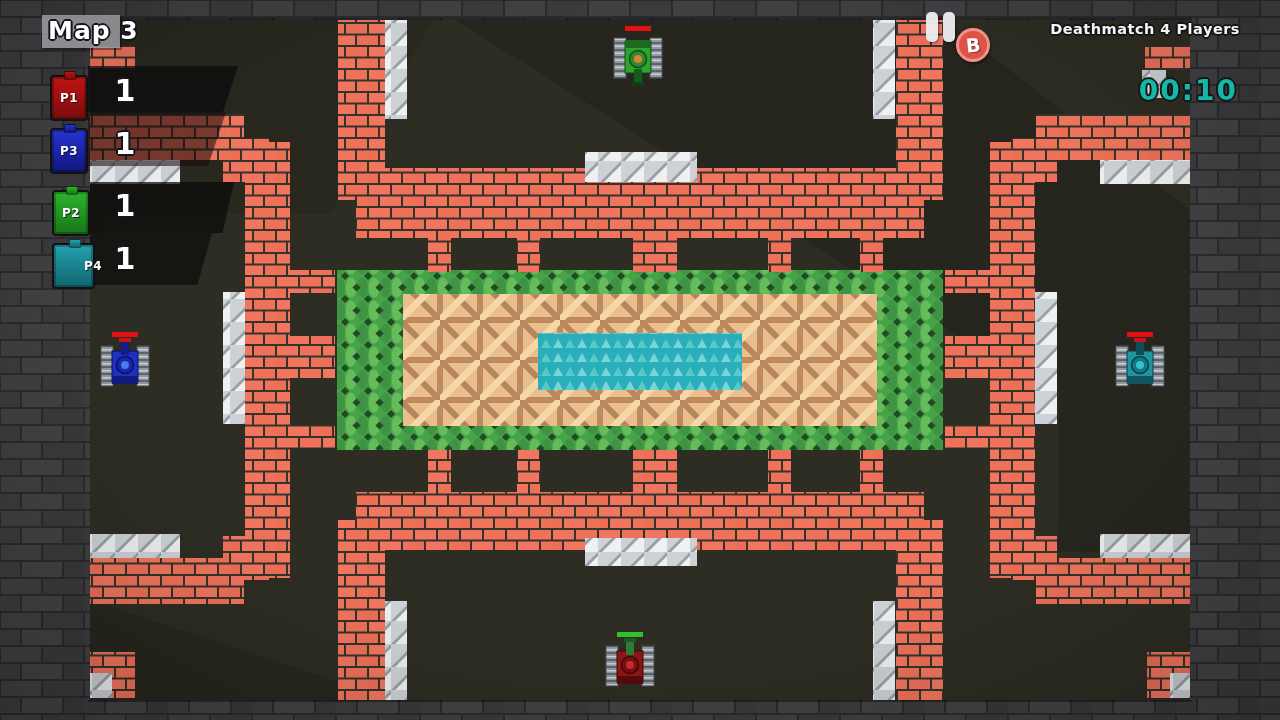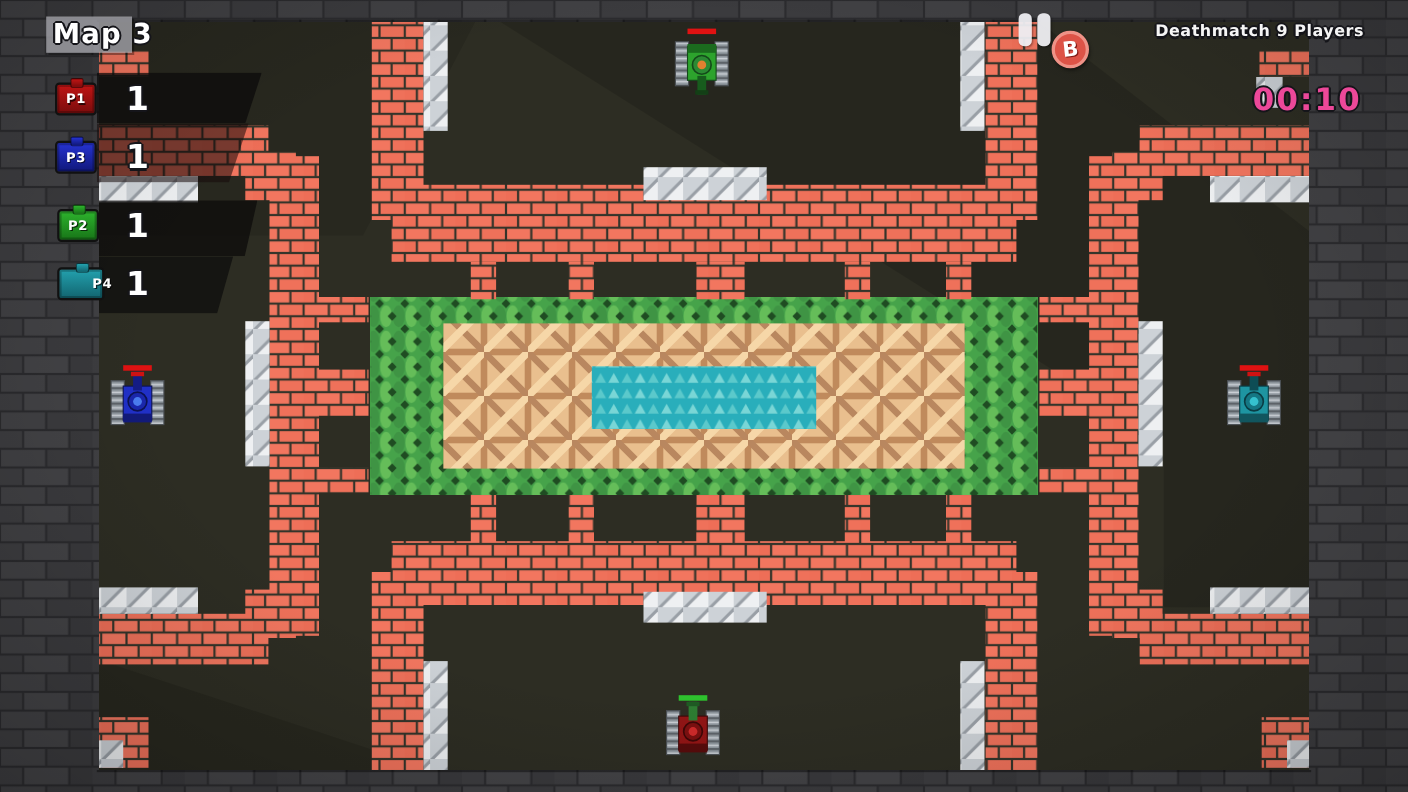--- a/index.html
+++ b/index.html
@@ -14,36 +14,36 @@
              background:rgba(160,160,166,0.82);box-shadow:2px 2px 0 rgba(0,0,0,0.35);}
   .map-title{position:absolute;left:48px;top:16px;font-size:25px;font-weight:bold;
              color:#fff;letter-spacing:1px;}
   .panel{position:absolute;background:rgba(12,11,11,0.75);}
   .panel-p1{left:88px;top:66px;width:150px;height:46px;clip-path:polygon(0 0,100% 0,90% 100%,0 100%);}
   .panel-p3{left:88px;top:112px;width:138px;height:54px;clip-path:polygon(0 0,100% 0,87% 100%,0 100%);
             background:rgba(22,10,10,0.55);}
   .panel-p2{left:90px;top:182px;width:144px;height:51px;clip-path:polygon(0 0,100% 0,92% 100%,0 100%);}
   .panel-p4{left:90px;top:233px;width:122px;height:52px;clip-path:polygon(0 0,100% 0,88% 100%,0 100%);
             background:rgba(12,11,11,0.7);}
-  .badge{position:absolute;width:38px;height:30px;border-radius:4px;border:2px solid #111;
+  .badge{position:absolute;width:38px;height:46px;border-radius:4px;border:2px solid #111;
          box-sizing:border-box;display:flex;align-items:center;justify-content:center;
          box-shadow:inset 0 0 0 2px rgba(0,0,0,0.25);}
   .badge .bump{position:absolute;top:-6px;left:50%;margin-left:-5px;width:10px;height:7px;
          border-radius:2px;background:inherit;border:1px solid rgba(0,0,0,0.5);}
   .badge .lbl{font-size:12px;font-weight:bold;color:#fff;
          text-shadow:1px 1px 0 rgba(0,0,0,0.7);letter-spacing:0.5px;}
   .b-p1{left:50px;top:75px;}  .b-p3{left:50px;top:128px;}
   .b-p2{left:52px;top:190px;} .b-p4{left:52px;top:243px;padding-left:39px;}
   .score{position:absolute;font-size:30px;font-weight:bold;color:#fff;width:40px;text-align:center;}
   .s-p1{left:105px;top:73px;} .s-p3{left:105px;top:126px;}
   .s-p2{left:105px;top:188px;} .s-p4{left:105px;top:241px;}
   .mode-label{position:absolute;right:40px;top:21px;font-size:14.5px;font-weight:bold;
               color:#f5f5f5;letter-spacing:0.5px;}
   .timer{position:absolute;right:42px;top:74px;font-size:28px;font-weight:bold;
-         color:#ec4899;letter-spacing:2px;margin-left:20px;}
+         color:#14b8a6;letter-spacing:2px;margin-left:20px;}
   .pause-btn{position:absolute;left:926px;top:12px;width:38px;height:32px;display:flex;gap:5px;
              cursor:pointer;background:transparent;border:none;padding:0;}
   .pause-btn span{display:block;width:12px;height:30px;border-radius:5px;
              background:rgba(238,238,242,0.95);box-shadow:1px 1px 2px rgba(0,0,0,0.4);}
   .bomb-coin{position:absolute;left:956px;top:28px;width:34px;height:34px;border-radius:50%;
              background:#dd5347;border:3px solid #ef9287;box-sizing:border-box;
              display:flex;align-items:center;justify-content:center;
              box-shadow:1px 2px 3px rgba(0,0,0,0.45);}
   .bomb-coin span{font-size:19px;font-weight:bold;color:#fff;transform:rotate(-6deg);
              text-shadow:1px 1px 0 rgba(120,20,15,0.9);}
@@ -309,21 +309,21 @@
   <div class="badge b-p4" style="background: linear-gradient(rgb(35, 161, 174) 0%, rgb(18, 101, 112) 100%);">
     <span class="bump"></span>
     <span class="lbl">P4</span>
   </div>
 
   <div class="score s-p1 outline">1</div>
   <div class="score s-p3 outline">1</div>
   <div class="score s-p2 outline">1</div>
   <div class="score s-p4 outline">1</div>
 
-  <div class="mode-label outline">Deathmatch 9 Players</div>
+  <div class="mode-label outline">Deathmatch 4 Players</div>
   <div class="timer outline">00:10</div>
 
   <button class="pause-btn">
     <span></span>
     <span></span>
   </button>
   <div class="bomb-coin">
     <span>B</span>
   </div>
 </div>

